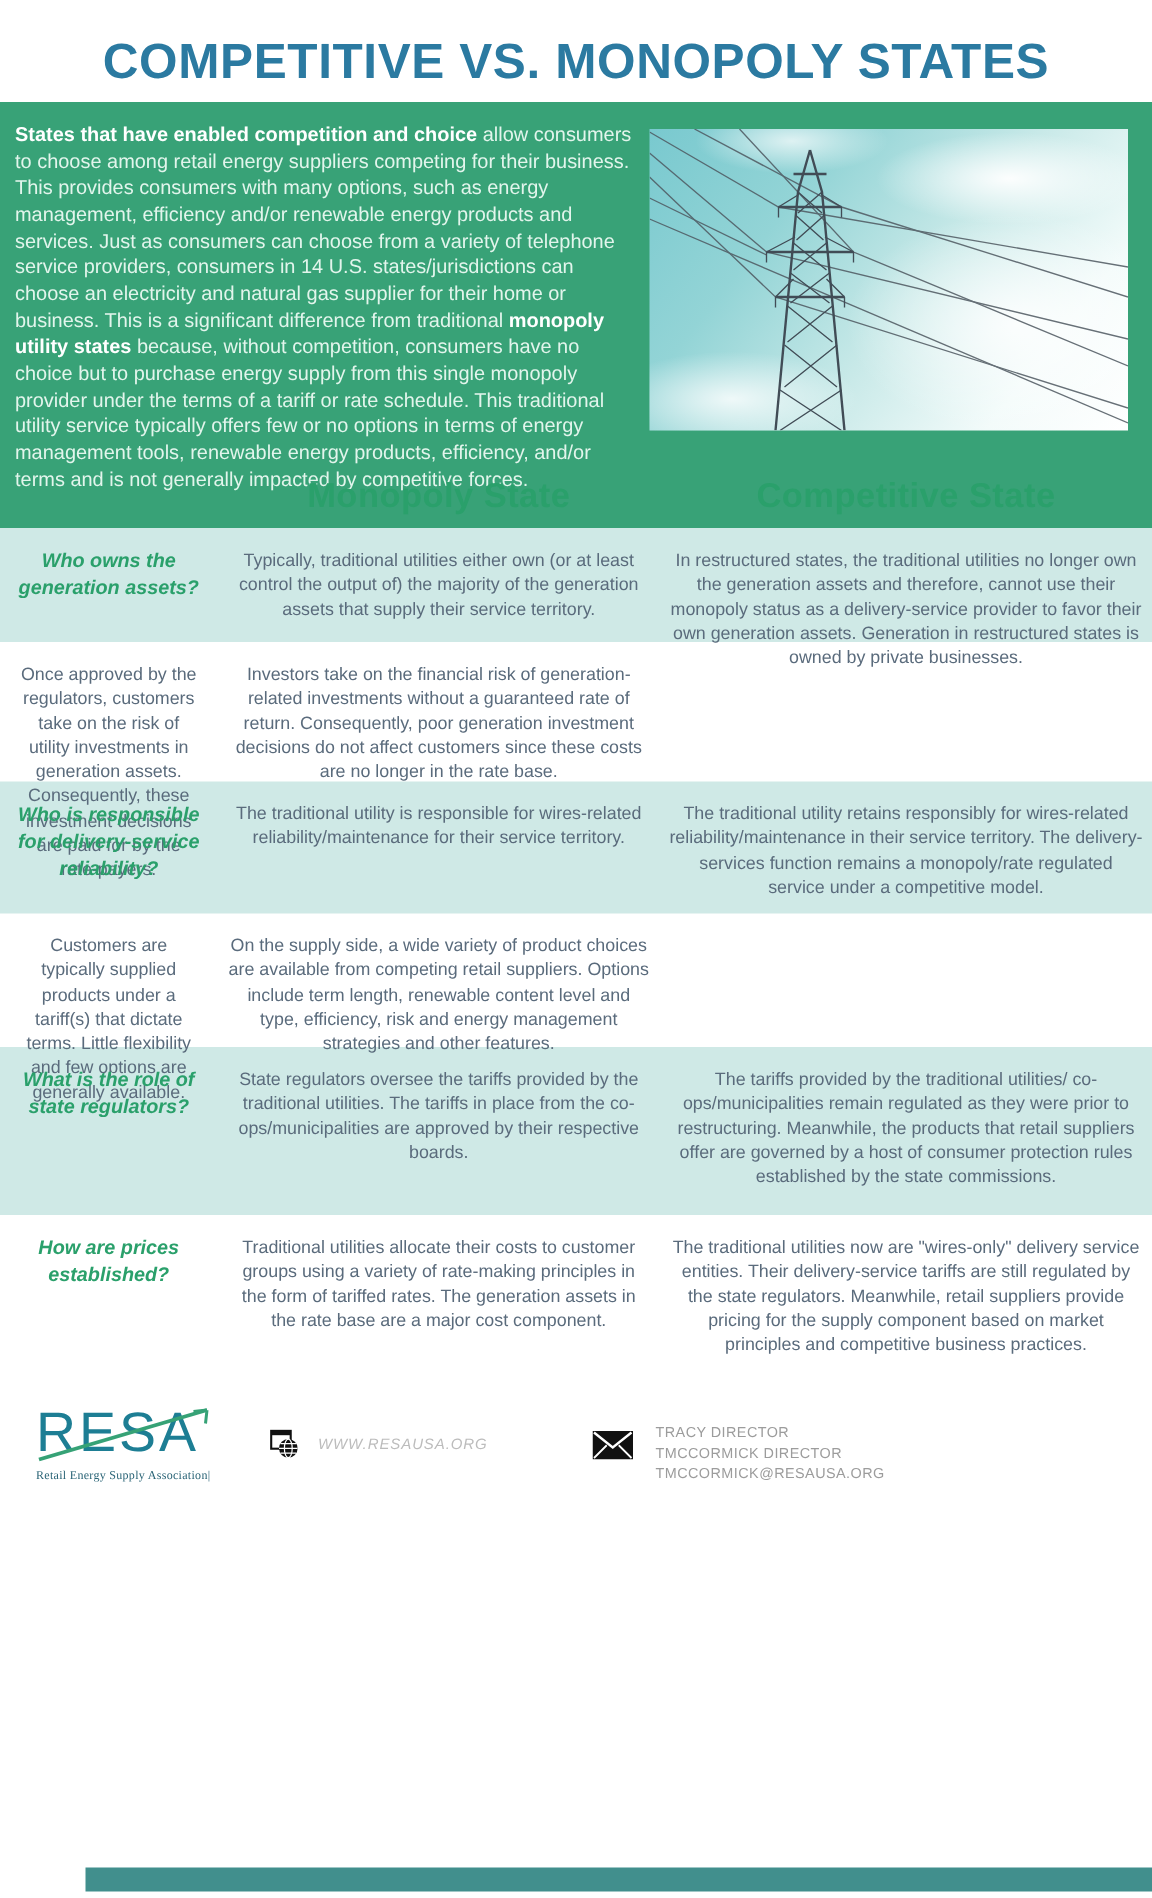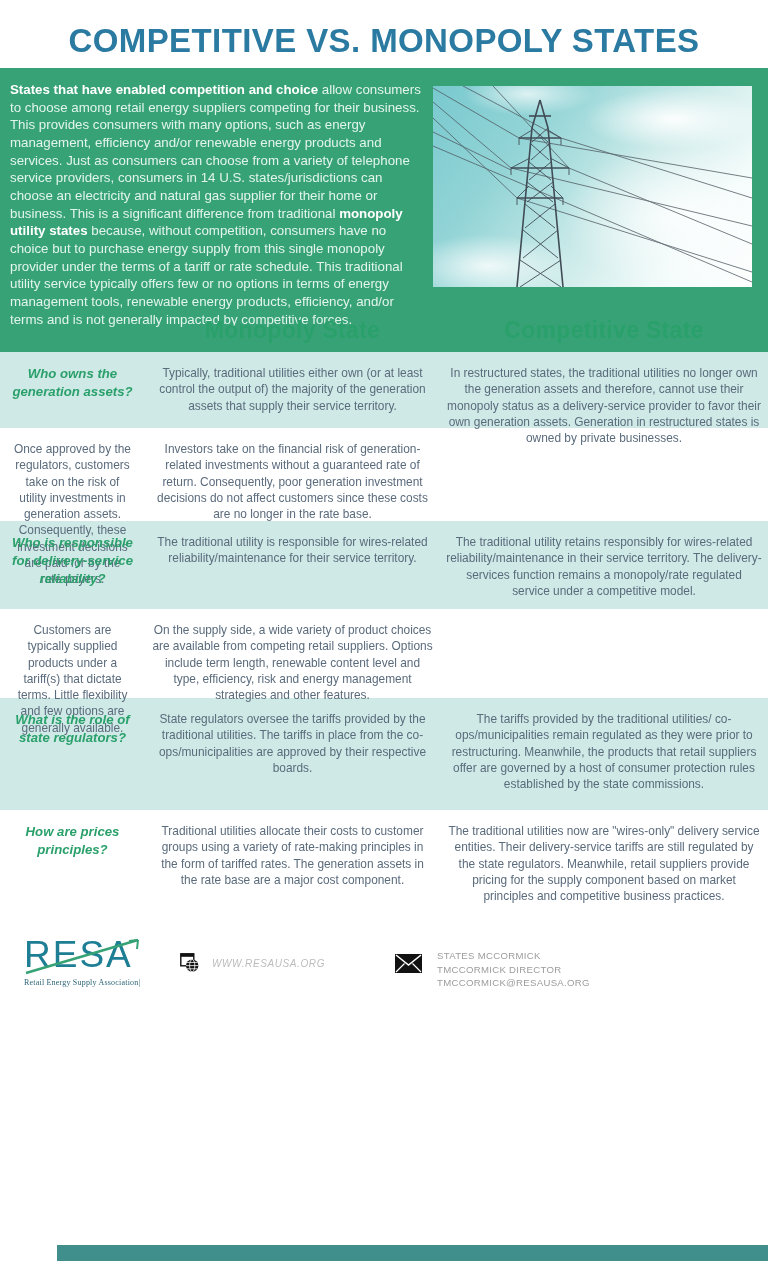--- a/index.html
+++ b/index.html
@@ -124,21 +124,21 @@
     <div class="row r3">
       <div class="cell">Customers are typically supplied products under a tariff(s) that dictate terms. Little flexibility and few options are generally available.</div>
       <div class="cell comp">On the supply side, a wide variety of product choices are available from competing retail suppliers. Options include term length, renewable content level and type, efficiency, risk and energy management strategies and other features.</div>
     </div>
     <div class="row teal r4">
       <div class="q">What is the role of state regulators?</div>
       <div class="cell">State regulators oversee the tariffs provided by the traditional utilities. The tariffs in place from the co-ops/municipalities are approved by their respective boards.</div>
       <div class="cell comp">The tariffs provided by the traditional utilities/ co-ops/municipalities remain regulated as they were prior to restructuring. Meanwhile, the products that retail suppliers offer are governed by a host of consumer protection rules established by the state commissions.</div>
     </div>
     <div class="row r5">
-      <div class="q">How are prices principles?</div>
+      <div class="q">How are prices established?</div>
       <div class="cell">Traditional utilities allocate their costs to customer groups using a variety of rate-making principles in the form of tariffed rates. The generation assets in the rate base are a major cost component.</div>
       <div class="cell comp">The traditional utilities now are "wires-only" delivery service entities. Their delivery-service tariffs are still regulated by the state regulators. Meanwhile, retail suppliers provide pricing for the supply component based on market principles and competitive business practices.</div>
     </div>
   </div>
 
   <div class="footer">
     <div class="logo">
       <svg width="128" height="40" viewBox="0 0 128 40">
         <text x="0" y="31" font-family="Liberation Sans, DejaVu Sans, sans-serif" font-size="37" letter-spacing="2" fill="#1d7e94">RESA</text>
         <path d="M2,37 L114,4" stroke="#36a276" stroke-width="2.6" fill="none"></path>
@@ -160,21 +160,21 @@
       <span class="web-text">WWW.RESAUSA.ORG</span>
     </div>
 
     <div class="contact-group">
       <svg width="27" height="19" viewBox="0 0 27 19" style="margin-top:5px">
         <rect x="0" y="0" width="27" height="19" fill="#111"></rect>
         <path d="M1,1 L13.5,11 L26,1" stroke="#fff" stroke-width="1.6" fill="none"></path>
         <path d="M1,18 L9.5,9.5 M26,18 L17.5,9.5" stroke="#fff" stroke-width="1.2" fill="none"></path>
       </svg>
       <div class="contact-lines">
-        <div>STATES MCCORMICK</div>
+        <div>TRACY DIRECTOR</div>
         <div>TMCCORMICK DIRECTOR</div>
         <div>TMCCORMICK@RESAUSA.ORG</div>
       </div>
     </div>
   </div>
 
   <div class="bottom-bar"></div>
 
 </div>
 

